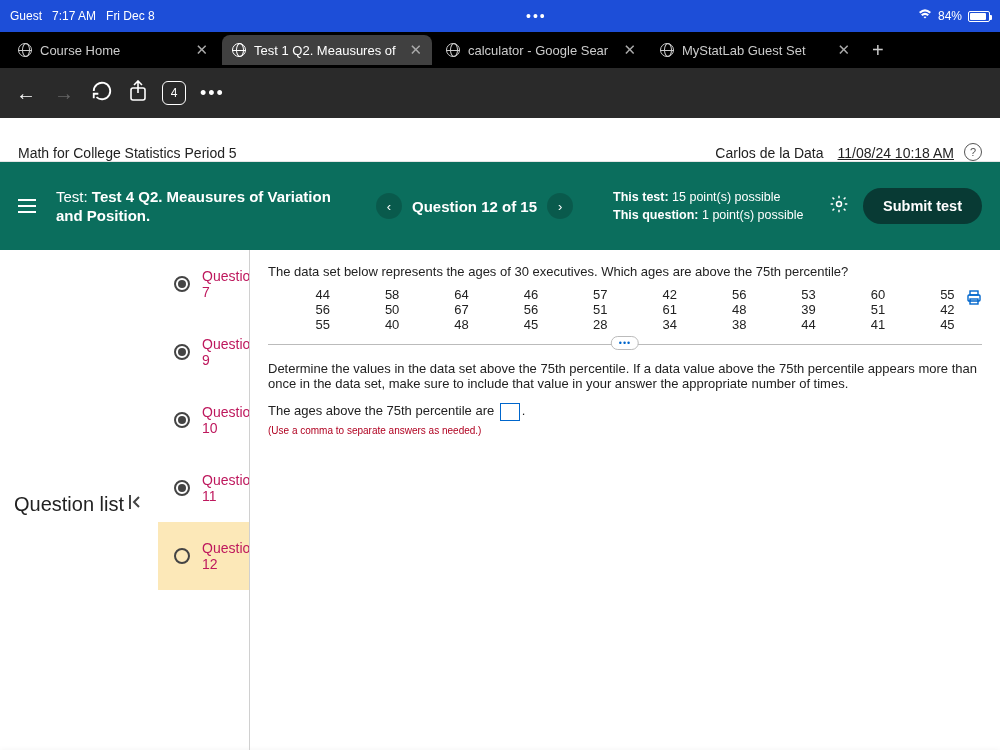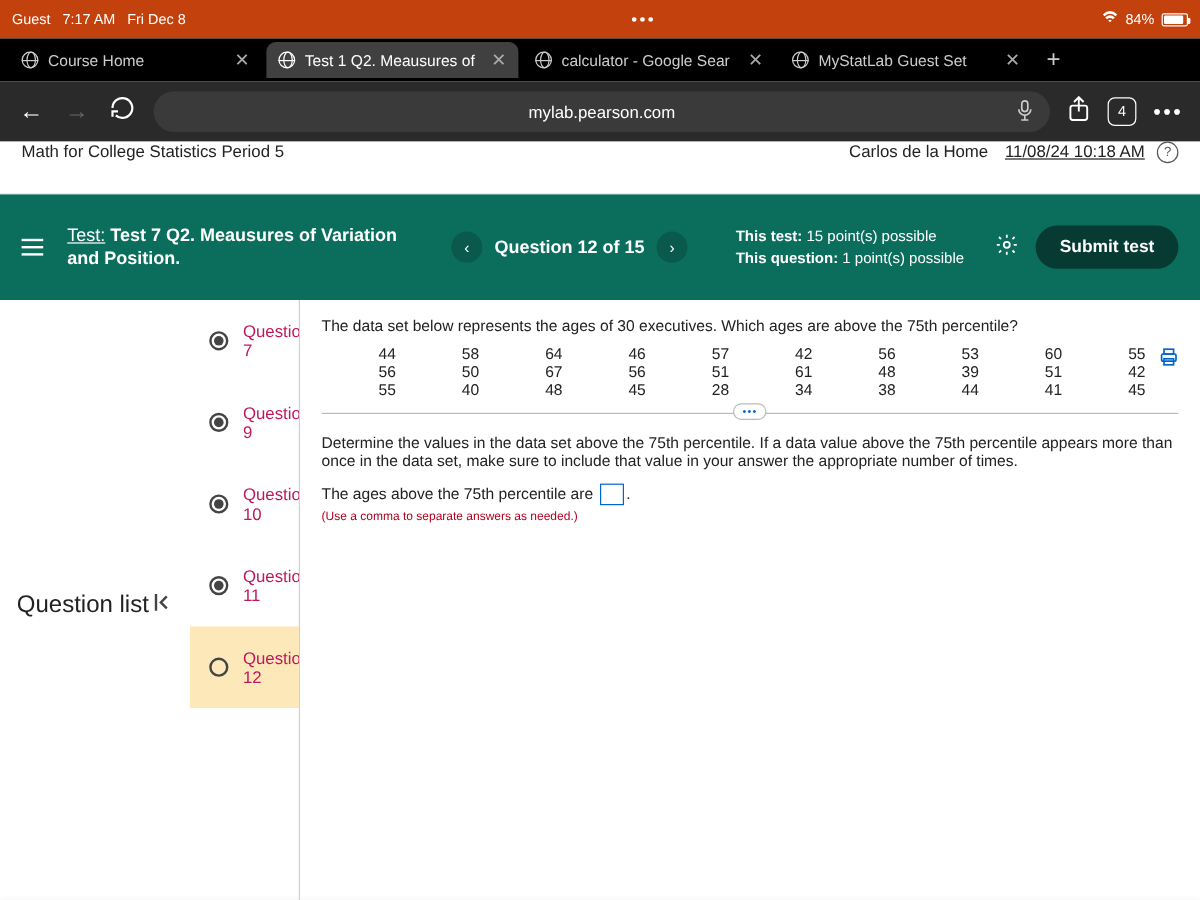--- a/index.html
+++ b/index.html
@@ -1,19 +1,19 @@
 <!DOCTYPE html>
 <html><head>
 <meta charset="utf-8">
 <style>
   * { margin: 0; padding: 0; box-sizing: border-box; font-family: -apple-system, BlinkMacSystemFont, "Segoe UI", sans-serif; }
   body { width: 1000px; height: 750px; background: #fff; overflow: hidden; }
 
   
-  .status-bar { height: 22px; background: #c2410c; color: #fff; display: flex; align-items: center; padding: 16px 10px; font-size: 12px; }
+  .status-bar { height: 22px; background: #1d4ed8; color: #fff; display: flex; align-items: center; padding: 16px 10px; font-size: 12px; }
   .status-left { display: flex; gap: 10px; }
   .status-center { flex: 1; text-align: center; font-size: 14px; letter-spacing: 2px; }
   .status-right { display: flex; gap: 6px; align-items: center; }
   .battery-icon { width: 22px; height: 11px; border: 1px solid #fff; border-radius: 2px; position: relative; }
   .battery-icon::after { content: ""; position: absolute; right: -3px; top: 3px; width: 2px; height: 5px; background: #fff; border-radius: 0 1px 1px 0; }
   .battery-fill { position: absolute; left: 1px; top: 1px; bottom: 1px; width: 82%; background: #fff; border-radius: 1px; }
 
   
   .tabs-row { height: 36px; background: #000; display: flex; align-items: center; padding: 0 8px; gap: 4px; }
   .tab { flex: 0 0 210px; height: 30px; display: flex; align-items: center; gap: 8px; padding: 0 10px; color: #ccc; font-size: 13px; border-radius: 8px 8px 0 0; }
@@ -30,32 +30,32 @@
   .nav-btn { color: #fff; font-size: 20px; cursor: pointer; width: 24px; text-align: center; }
   .nav-btn.disabled { color: #666; }
   .reload svg { width: 22px; height: 22px; }
   .url-bar { flex: 1; height: 34px; background: #3a3a3a; border-radius: 17px; display: flex; align-items: center; justify-content: center; color: #fff; font-size: 14px; position: relative; }
   .mic-icon { position: absolute; right: 14px; }
   .toolbar-icon { color: #fff; cursor: pointer; }
   .tab-count { width: 24px; height: 24px; border: 1.5px solid #fff; border-radius: 6px; display: flex; align-items: center; justify-content: center; font-size: 12px; color: #fff; }
   .dots { color: #fff; font-size: 18px; letter-spacing: 2px; }
 
   
-  .course-header { height: 44px; background: #fff; display: flex; align-items: flex-start; padding: 0 18px; font-size: 14px; color: #222; border-bottom: 1px solid #e5e5e5; }
+  .course-header { height: 44px; background: #fff; display: flex; align-items: flex-end; padding: 0 18px; font-size: 14px; color: #222; border-bottom: 1px solid #e5e5e5; }
   .course-title { flex: 1; font-weight: 400; }
   .user-name { margin-right: 14px; }
   .datetime { margin-right: 10px; text-decoration: underline; }
   .help-icon { width: 18px; height: 18px; border: 1.5px solid #555; border-radius: 50%; display: flex; align-items: center; justify-content: center; font-size: 11px; color: #555; cursor: pointer; }
 
   
   .test-banner { height: 88px; background: #0b6e5d; color: #fff; display: flex; align-items: center; padding: 0 18px; gap: 20px; }
   .menu-burger { display: flex; flex-direction: column; gap: 4px; cursor: pointer; }
   .menu-burger span { width: 18px; height: 2px; background: #fff; }
   .test-title { flex: 0 0 300px; font-size: 15px; line-height: 1.3; }
-  .test-title .label { font-weight: 400; text-decoration: underline; }
+  .test-title .label { font-weight: 400; }
   .test-title .name { font-weight: 700; }
   .q-nav { display: flex; align-items: center; gap: 10px; }
   .q-arrow { width: 26px; height: 26px; background: rgba(0,0,0,0.18); border-radius: 50%; display: flex; align-items: center; justify-content: center; cursor: pointer; font-size: 13px; }
   .q-counter { font-weight: 700; font-size: 15px; }
   .points-block { font-size: 12.5px; line-height: 1.45; margin-left: 20px; }
   .points-block b { font-weight: 700; }
   .banner-right { margin-left: auto; display: flex; align-items: center; gap: 14px; }
   .gear-icon { cursor: pointer; }
   .submit-btn { background: #083a34; color: #fff; border: none; padding: 10px 20px; border-radius: 22px; font-size: 14.5px; font-weight: 600; cursor: pointer; }
 
@@ -136,55 +136,46 @@
 
 <div class="browser-toolbar">
   <span class="nav-btn">←</span>
   <span class="nav-btn disabled">→</span>
   <span class="nav-btn reload">
     <svg viewBox="0 0 24 24" fill="none" stroke="#fff" stroke-width="2">
         <path d="M3 12a9 9 0 1 1 3 6.7"></path>
         <path d="M3 20v-5h5"></path>
       </svg>
   </span>
-  <div class="url-bar">
-    <span>mylab.pearson.com</span>
-    <span class="mic-icon">
-      <svg width="14" height="18" viewBox="0 0 14 18" fill="none" stroke="#ccc" stroke-width="1.4">
-          <rect x="4.5" y="1" width="5" height="9" rx="2.5"></rect>
-          <path d="M2 8a5 5 0 0 0 10 0M7 13v4M4 17h6"></path>
-        </svg>
-    </span>
-  </div>
   <span class="toolbar-icon">
     <svg width="20" height="22" viewBox="0 0 20 22" fill="none" stroke="#fff" stroke-width="1.6">
         <path d="M10 1v12M6 5l4-4 4 4"></path>
         <rect x="3" y="8" width="14" height="12" rx="2"></rect>
       </svg>
   </span>
   <span class="tab-count">4</span>
   <span class="dots">•••</span>
 </div>
 
 <div class="course-header">
   <span class="course-title">Math for College Statistics Period 5</span>
-  <span class="user-name">Carlos de la Home</span>
+  <span class="user-name">Carlos de la Data</span>
   <span class="datetime">11/08/24 10:18 AM</span>
   <span class="help-icon">?</span>
 </div>
 
 <div class="test-banner">
   <div class="menu-burger">
       <span></span>
       <span></span>
       <span></span>
     </div>
   <div class="test-title">
     <span class="label">Test:</span>
-    <span class="name">Test 7 Q2. Meausures of Variation and Position.</span>
+    <span class="name">Test 4 Q2. Meausures of Variation and Position.</span>
   </div>
   <div class="q-nav">
     <span class="q-arrow">‹</span>
     <span class="q-counter">Question 12 of 15</span>
     <span class="q-arrow">›</span>
   </div>
   <div class="points-block">
     <div><b>This test:</b> <span>15 point(s) possible</span></div>
     <div><b>This question:</b> <span>1 point(s) possible</span></div>
   </div>

